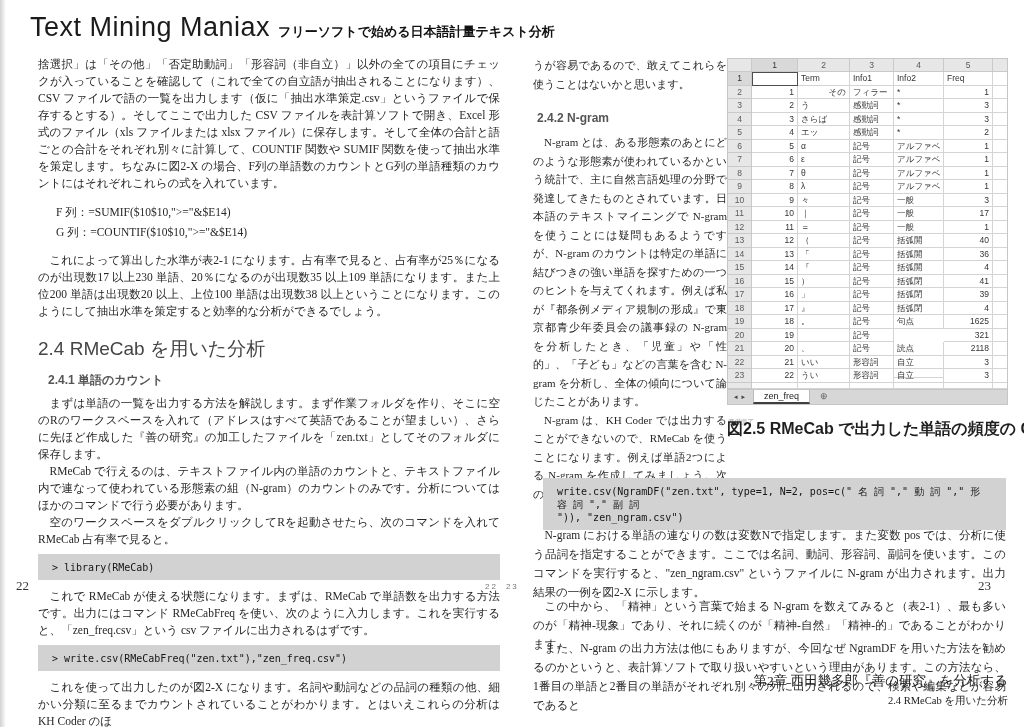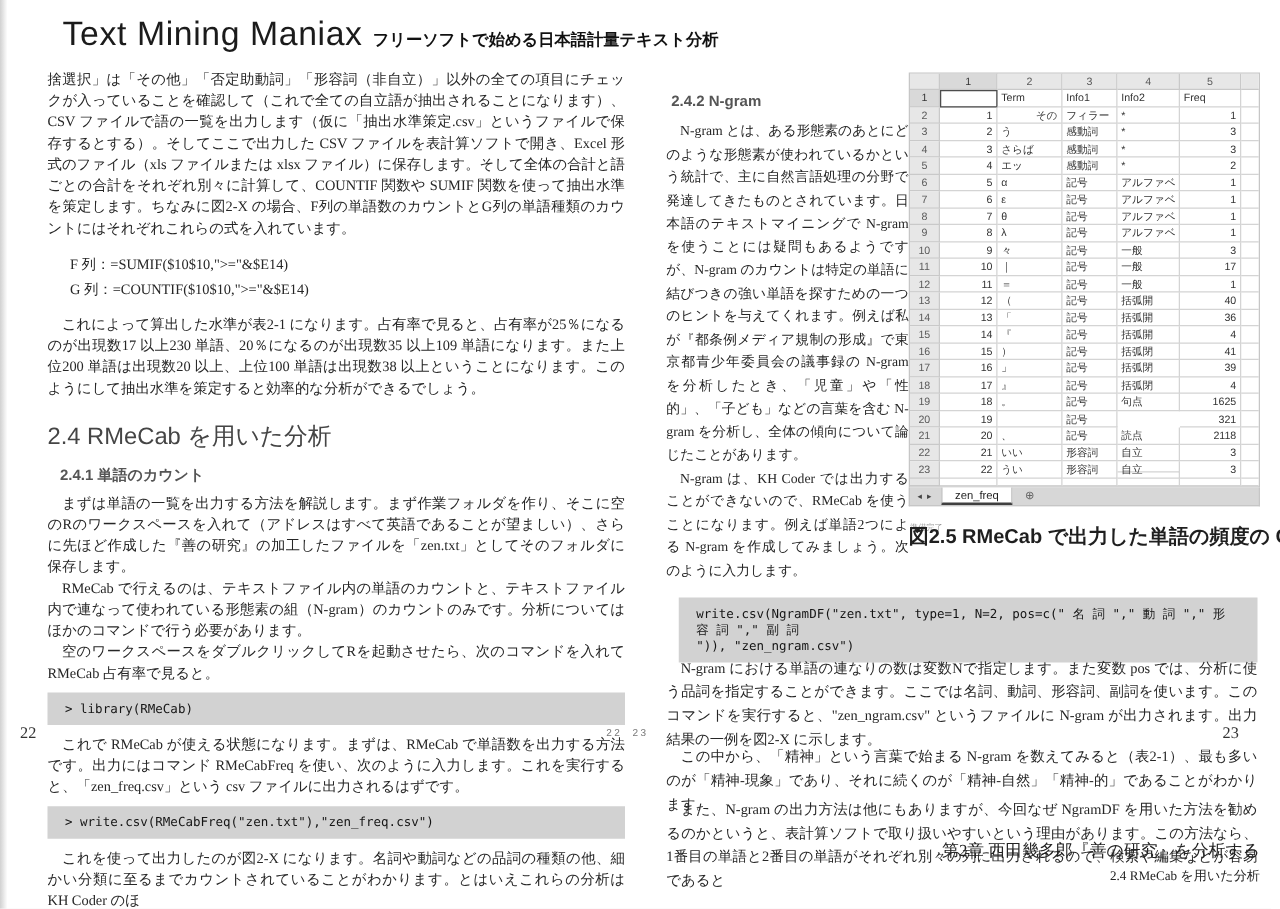--- a/index.html
+++ b/index.html
@@ -3,21 +3,21 @@
 <meta charset="utf-8">
 <style>
   * { margin:0; padding:0; box-sizing:border-box; }
   html,body { width:1024px; height:727px; }
   body { background:#e9e9e9; font-family:"Liberation Serif", serif; }
   .spread { position:absolute; left:0; top:0; width:1024px; height:727px; background:#ffffff; overflow:hidden; }
   .edge { position:absolute; left:0; top:0; width:6px; height:727px;
           background:linear-gradient(90deg, rgba(0,0,0,.18), rgba(0,0,0,0)); }
 
   
-  .hdr { position:absolute; left:30px; top:12px; white-space:nowrap;margin-left:20px; }
+  .hdr { position:absolute; left:30px; top:12px; white-space:nowrap; }
   .hdr .t { font-family:"Liberation Sans", sans-serif; font-size:27px; font-weight:500; color:#1b1b1b; letter-spacing:.5px; }
   .hdr .s { font-family:"Liberation Sans", sans-serif; font-size:13px; font-weight:bold; color:#111; margin-left:8px; }
 
   
   .para { font:11.5px/17px "Liberation Serif", serif; color:#262626; text-align:justify; }
   .ind  { text-indent:1em; }
   .lcol { position:absolute; left:38px; top:56px; width:462px; }
   .lcol .para { margin-bottom:0; }
   .formulas { margin:10px 0 10px 18px; font:11.5px/20px "Liberation Serif", serif; color:#262626; }
   h2.sec { font-family:"Liberation Sans", sans-serif; font-size:19px; font-weight:500; color:#454545; margin:16px 0 10px 0; }
@@ -94,20 +94,21 @@
     <p class="para ind">まずは単語の一覧を出力する方法を解説します。まず作業フォルダを作り、そこに空のRのワークスペースを入れて（アドレスはすべて英語であることが望ましい）、さらに先ほど作成した『善の研究』の加工したファイルを「zen.txt」としてそのフォルダに保存します。</p>
     <p class="para ind">RMeCab で行えるのは、テキストファイル内の単語のカウントと、テキストファイル内で連なって使われている形態素の組（N-gram）のカウントのみです。分析についてはほかのコマンドで行う必要があります。</p>
     <p class="para ind">空のワークスペースをダブルクリックしてRを起動させたら、次のコマンドを入れてRMeCab 占有率で見ると。</p>
     <div class="code">&gt; library(RMeCab)</div>
     <p class="para ind">これで RMeCab が使える状態になります。まずは、RMeCab で単語数を出力する方法です。出力にはコマンド RMeCabFreq を使い、次のように入力します。これを実行すると、「zen_freq.csv」という csv ファイルに出力されるはずです。</p>
     <div class="code">&gt; write.csv(RMeCabFreq("zen.txt"),"zen_freq.csv")</div>
     <p class="para ind mt8">これを使って出力したのが図2-X になります。名詞や動詞などの品詞の種類の他、細かい分類に至るまでカウントされていることがわかります。とはいえこれらの分析は KH Coder のほ</p>
   </div>
 
   <div class="rcol">
+    <p class="para">うが容易であるので、敢えてこれらを使うことはないかと思います。</p>
     <h3 class="sub">2.4.2 N-gram</h3>
     <p class="para ind">N-gram とは、ある形態素のあとにどのような形態素が使われているかという統計で、主に自然言語処理の分野で発達してきたものとされています。日本語のテキストマイニングで N-gram を使うことには疑問もあるようですが、N-gram のカウントは特定の単語に結びつきの強い単語を探すための一つのヒントを与えてくれます。例えば私が『都条例メディア規制の形成』で東京都青少年委員会の議事録の N-gram を分析したとき、「児童」や「性的」、「子ども」などの言葉を含む N-gram を分析し、全体の傾向について論じたことがあります。</p>
     <p class="para ind">N-gram は、KH Coder では出力することができないので、RMeCab を使うことになります。例えば単語2つによる N-gram を作成してみましょう。次のように入力します。</p>
   </div>
 
   <div class="rcode">
     <div class="code" style="margin:0;"><span>write.csv(NgramDF("zen.txt", type=1, N=2, pos=c(" 名 詞 "," 動 詞 "," 形 容 詞 "," 副 詞</span><br><span>")), "zen_ngram.csv")</span></div>
   </div>
   <div class="rp4">
       <p class="para ind">N-gram における単語の連なりの数は変数Nで指定します。また変数 pos では、分析に使う品詞を指定することができます。ここでは名詞、動詞、形容詞、副詞を使います。このコマンドを実行すると、"zen_ngram.csv" というファイルに N-gram が出力されます。出力結果の一例を図2-X に示します。</p>

